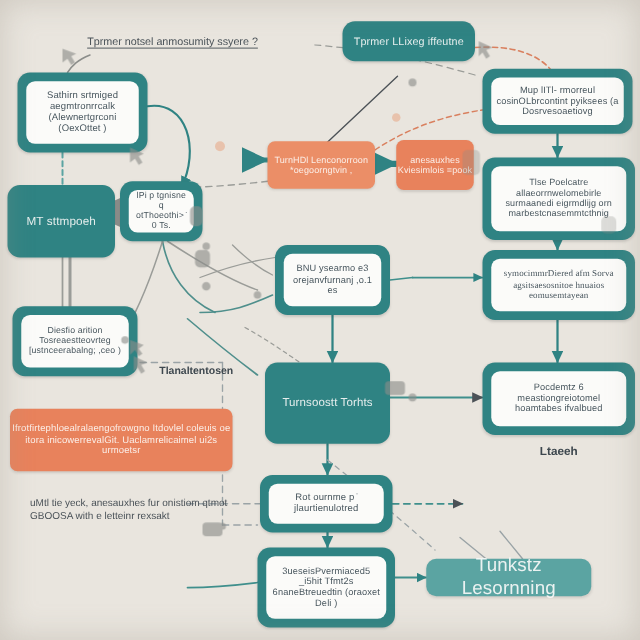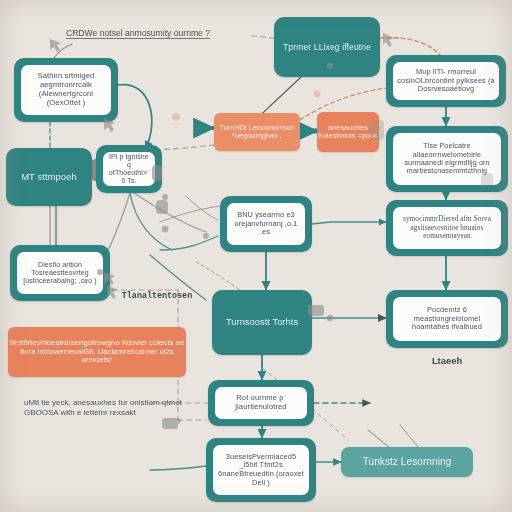--- a/index.html
+++ b/index.html
@@ -239,21 +239,21 @@
         <span class="txt" style="font-size:7.6px;">Rot ournme p ̇ jlaurtienulotred</span>
       </div>
   </div>
 
   <div class="node n-framed" style="left:206px; top:438px; width:110px; height:64px;">
     <div class="inner">
         <span class="txt" style="font-size:7.4px;">3ueseisPvermiaced5 _i5hit Tfmt2s 6naneBtreuedtin (oraoxet Deli )</span>
       </div>
   </div>
 
-  <div class="node n-teal" style="left:274px; top:17px; width:106px; height:60px;">
+  <div class="node n-teal" style="left:274px; top:17px; width:106px; height:32px;">
     <span class="txt" style="font-size:8.6px;">Tprmer LLixeg iffeutne</span>
   </div>
 
   <div class="node n-orange-soft" style="left:214px; top:113px; width:86px; height:38px;">
     <span class="txt" style="font-size:7.2px;">TurnHDl Lenconorroon *oegoorngtvin ,</span>
   </div>
 
   <div class="node n-orange" style="left:317px; top:112px; width:62px; height:40px;">
     <span class="txt" style="font-size:7.2px;">anesauxhes Kviesimlois =pook</span>
   </div>
@@ -276,26 +276,26 @@
       </div>
   </div>
 
   <div class="node n-framed" style="left:386px; top:290px; width:122px; height:58px;">
     <div class="inner">
         <span class="txt" style="font-size:7.4px;">Pocdemtz 6 meastiongreiotomel hoamtabes ifvalbued</span>
       </div>
   </div>
 
   <div class="node n-teal-light" style="left:341px; top:447px; width:132px; height:30px;">
-    <span class="txt" style="font-size:10px;">Tunkstz Lesornning</span>
-  </div>
-
-  <div class="caption underlined" style="left:58px; top:28px; width:160px; font-size:8.6px;">CRDWe notsel anmosumity ournme ?</div>
-
-  <div class="caption strong" style="left:112px; top:291px; width:90px; font-size:8.4px;font-family:Liberation Mono, monospace;">Tlanaltentosen</div>
+    <span class="txt" style="font-size:15px;">Tunkstz Lesornning</span>
+  </div>
+
+  <div class="caption underlined" style="left:58px; top:28px; width:160px; font-size:8.6px;">Tprmer notsel anmosumity ssyere ?</div>
+
+  <div class="caption strong" style="left:112px; top:291px; width:90px; font-size:8.4px;">Tlanaltentosen</div>
 
   <div class="caption strong" style="left:412px; top:355px; width:70px; font-size:9.4px;">Ltaeeh</div>
 
   <div class="caption" style="left:24px; top:398px; width:160px; font-size:8px; text-align:left;">uMtl tie yeck, anesauxhes fur onistiom qtmot GBOOSA with e letteinr rexsakt</div>
 
   <svg class="layer overlay" viewBox="0 0 512 512">
     <g opacity=".62" fill="#8b8d8a">
       <path d="M50,39 l11,4 -4,2 3,5 -3,2 -3,-5 -4,3 z"></path>
       <path d="M104,118 l11,5 -4,2 3,5 -3,2 -3,-5 -4,3 z"></path>
       <path d="M104,272 l11,4 -4,3 3,4 -3,2 -3,-5 -4,4 z"></path>

